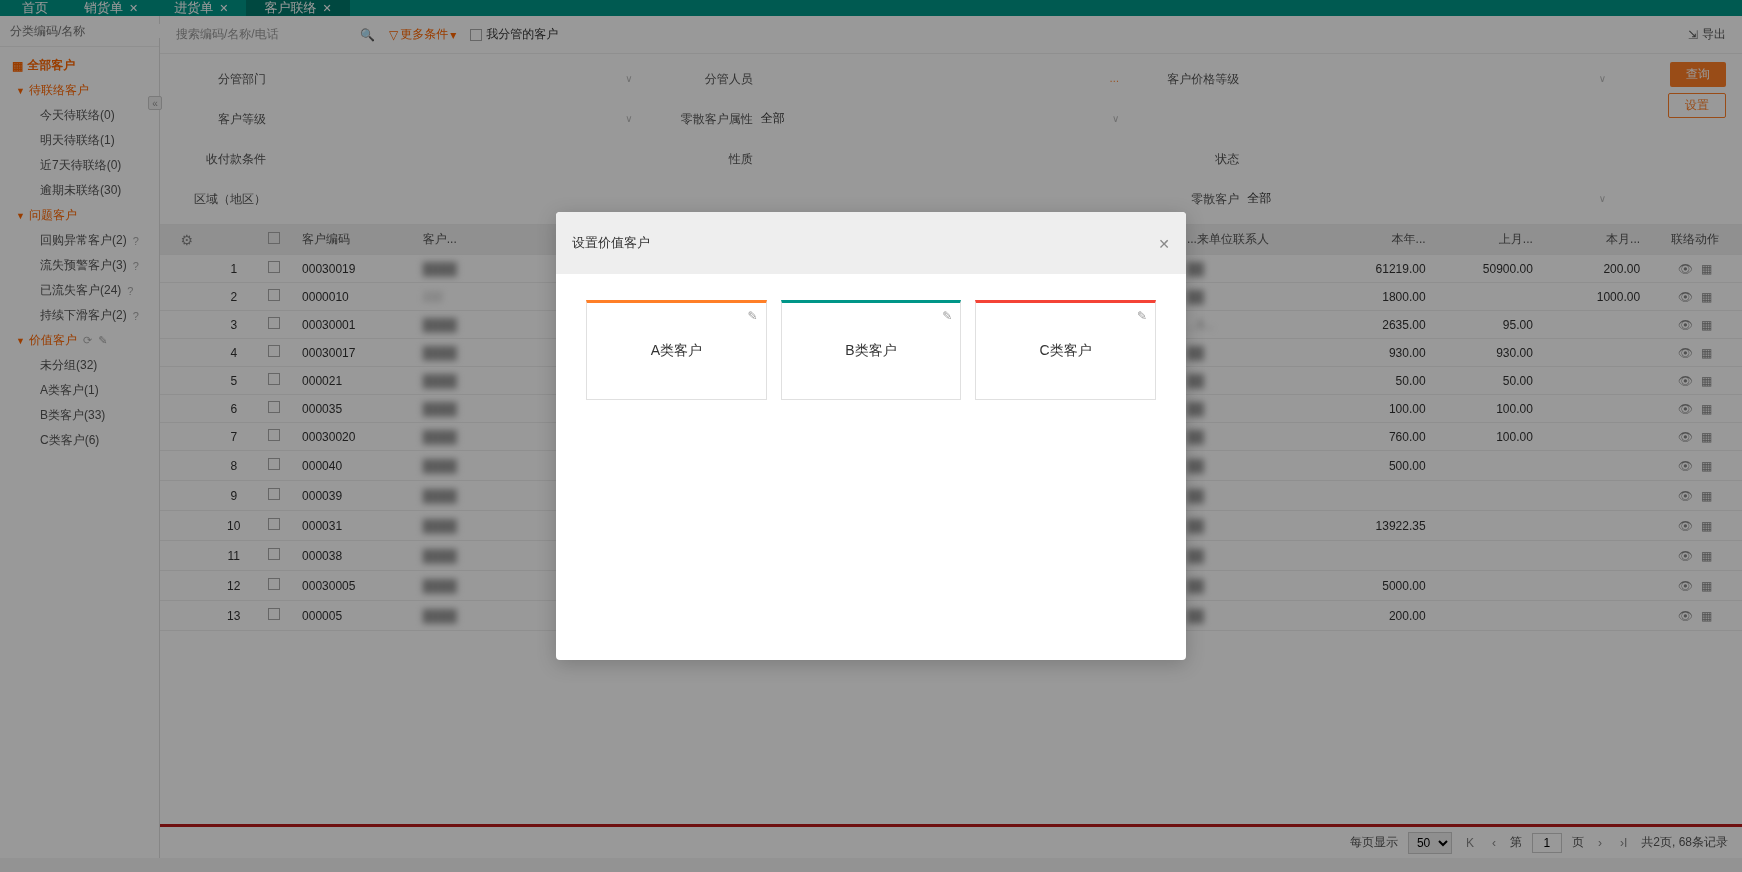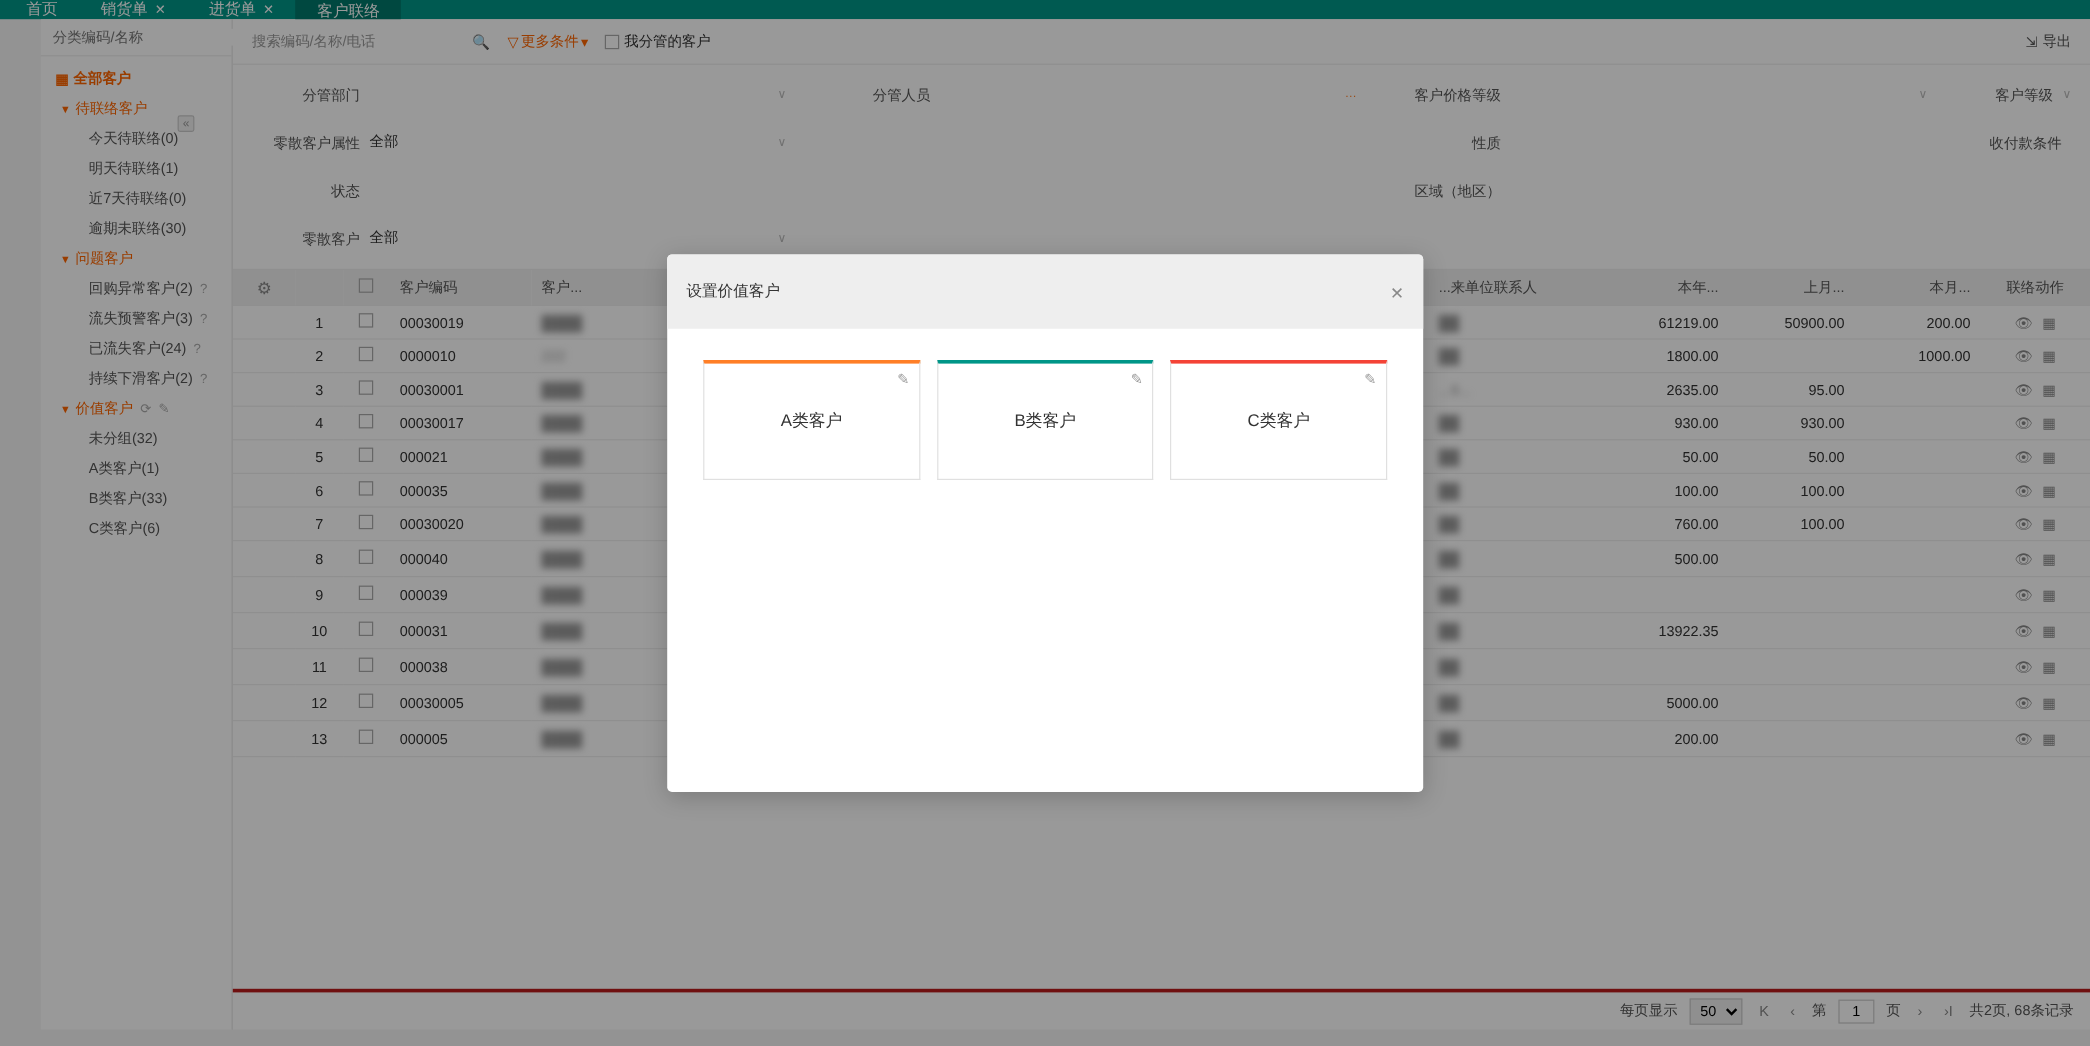--- a/index.html
+++ b/index.html
@@ -4,25 +4,25 @@
 <style>
 * { margin: 0; padding: 0; box-sizing: border-box; font-family: "Microsoft YaHei", Arial, sans-serif; }
 body { background: #f5f5f5; font-size: 12px; color: #333; overflow: hidden; }
 
 .app { width: 1742px; height: 872px; position: relative; }
 .dim-overlay { position: absolute; inset: 0; background: rgba(0,0,0,0.4); z-index: 50; }
 
 
 .topbar { height: 16px; background: #009688; display: flex; align-items: stretch; padding-left: 4px; }
 .topbar .tab { display: flex; align-items: center; padding: 0 18px; color: #fff; font-size: 13px; cursor: pointer; position: relative; }
-.topbar .tab.active { background: #00796b; flex-direction: column; }
+.topbar .tab.active { background: #00796b; }
 .topbar .tab .close { margin-left: 6px; font-size: 11px; }
 
 
-.main { display: flex; height: calc(100% - 30px); padding-left: 34px; }
+.main { display: flex; height: calc(100% - 30px); }
 .sidebar { width: 160px; background: #fff; border-right: 1px solid #e0e0e0; display: flex; flex-direction: column; }
 .side-search { padding: 8px 10px; display: flex; align-items: center; border-bottom: 1px solid #eee; }
 .side-search input { border: none; flex: 1; font-size: 12px; color: #999; outline: none; }
 .side-search .icon { color: #ff6600; }
 .collapse-btn { position: absolute; top: 96px; left: 148px; width: 14px; height: 14px; background:#f0f0f0; border:1px solid #ccc; color:#999; font-size:10px; display:flex; align-items:center; justify-content:center; border-radius:2px;}
 .tree { padding: 6px 0; flex: 1; overflow: auto; }
 .tree-item { padding: 4px 12px; cursor: pointer; color: #333; display:flex; align-items:center; }
 .tree-item.root { color: #ff6600; font-weight: bold; }
 .tree-item.group { color: #ff6600; padding-left: 16px; }
 .tree-item.leaf { padding-left: 40px; color: #555; }
@@ -198,20 +198,24 @@
               <span class="dd">∨</span>
             </span>
           </div>
         <div class="filter-field">
             <span class="flabel">分管人员</span>
             <span class="fval">
               <span></span>
               <span class="dd" style="color:#ff7f27">…</span>
             </span>
           </div>
+        <div class="action-col">
+          <button class="btn-primary">查询</button>
+          <button class="btn-outline">设置</button>
+        </div>
         <div class="filter-field">
             <span class="flabel">客户价格等级</span>
             <span class="fval">
               <span></span>
               <span class="dd">∨</span>
             </span>
           </div>
         <div class="filter-field">
             <span class="flabel">客户等级</span>
             <span class="fval">
@@ -221,25 +225,25 @@
           </div>
         <div class="filter-field">
             <span class="flabel">零散客户属性</span>
             <span class="fval">
               <span>全部</span>
               <span class="dd">∨</span>
             </span>
           </div>
         <div></div>
         <div class="filter-field">
+            <span class="flabel">收付款条件</span>
+            <span class="fval"></span>
+          </div>
+        <div class="filter-field">
             <span class="flabel">性质</span>
-            <span class="fval"></span>
-          </div>
-        <div class="filter-field">
-            <span class="flabel">收付款条件</span>
             <span class="fval"></span>
           </div>
         <div class="filter-field">
             <span class="flabel">状态</span>
             <span class="fval"></span>
           </div>
         <div></div>
         <div class="filter-field">
             <span class="flabel">区域（地区）</span>
             <span class="fval"></span>

